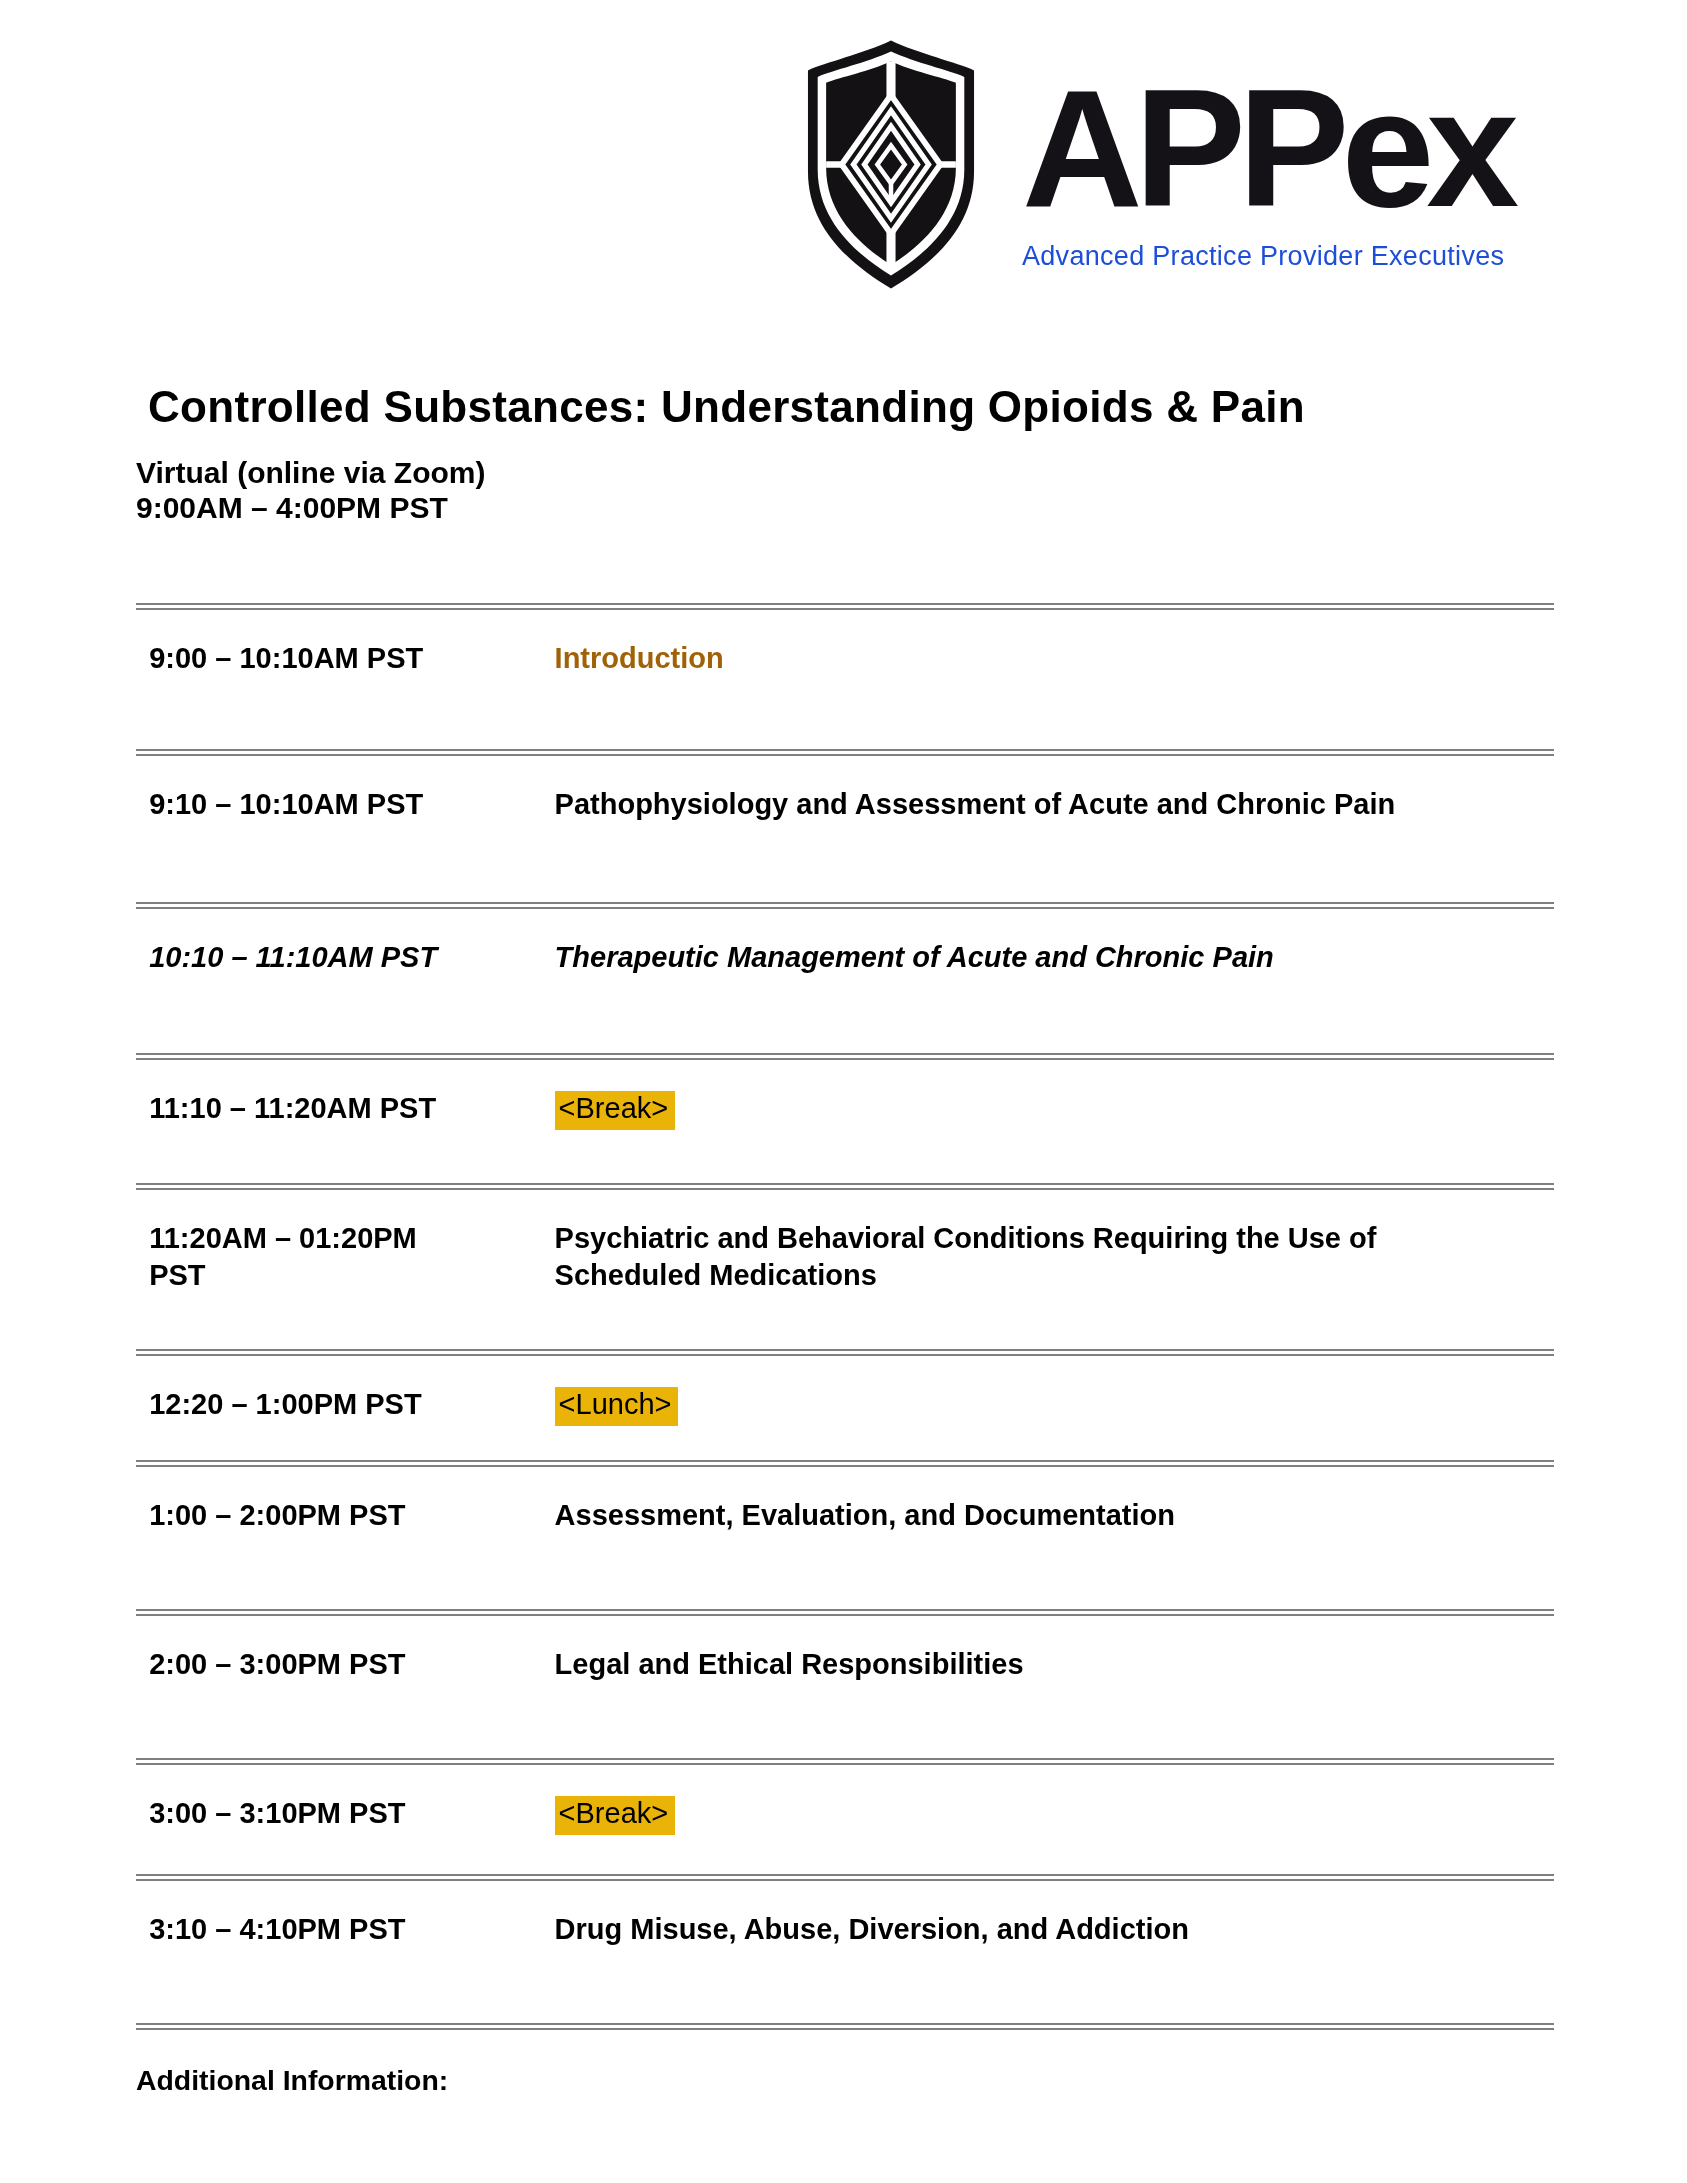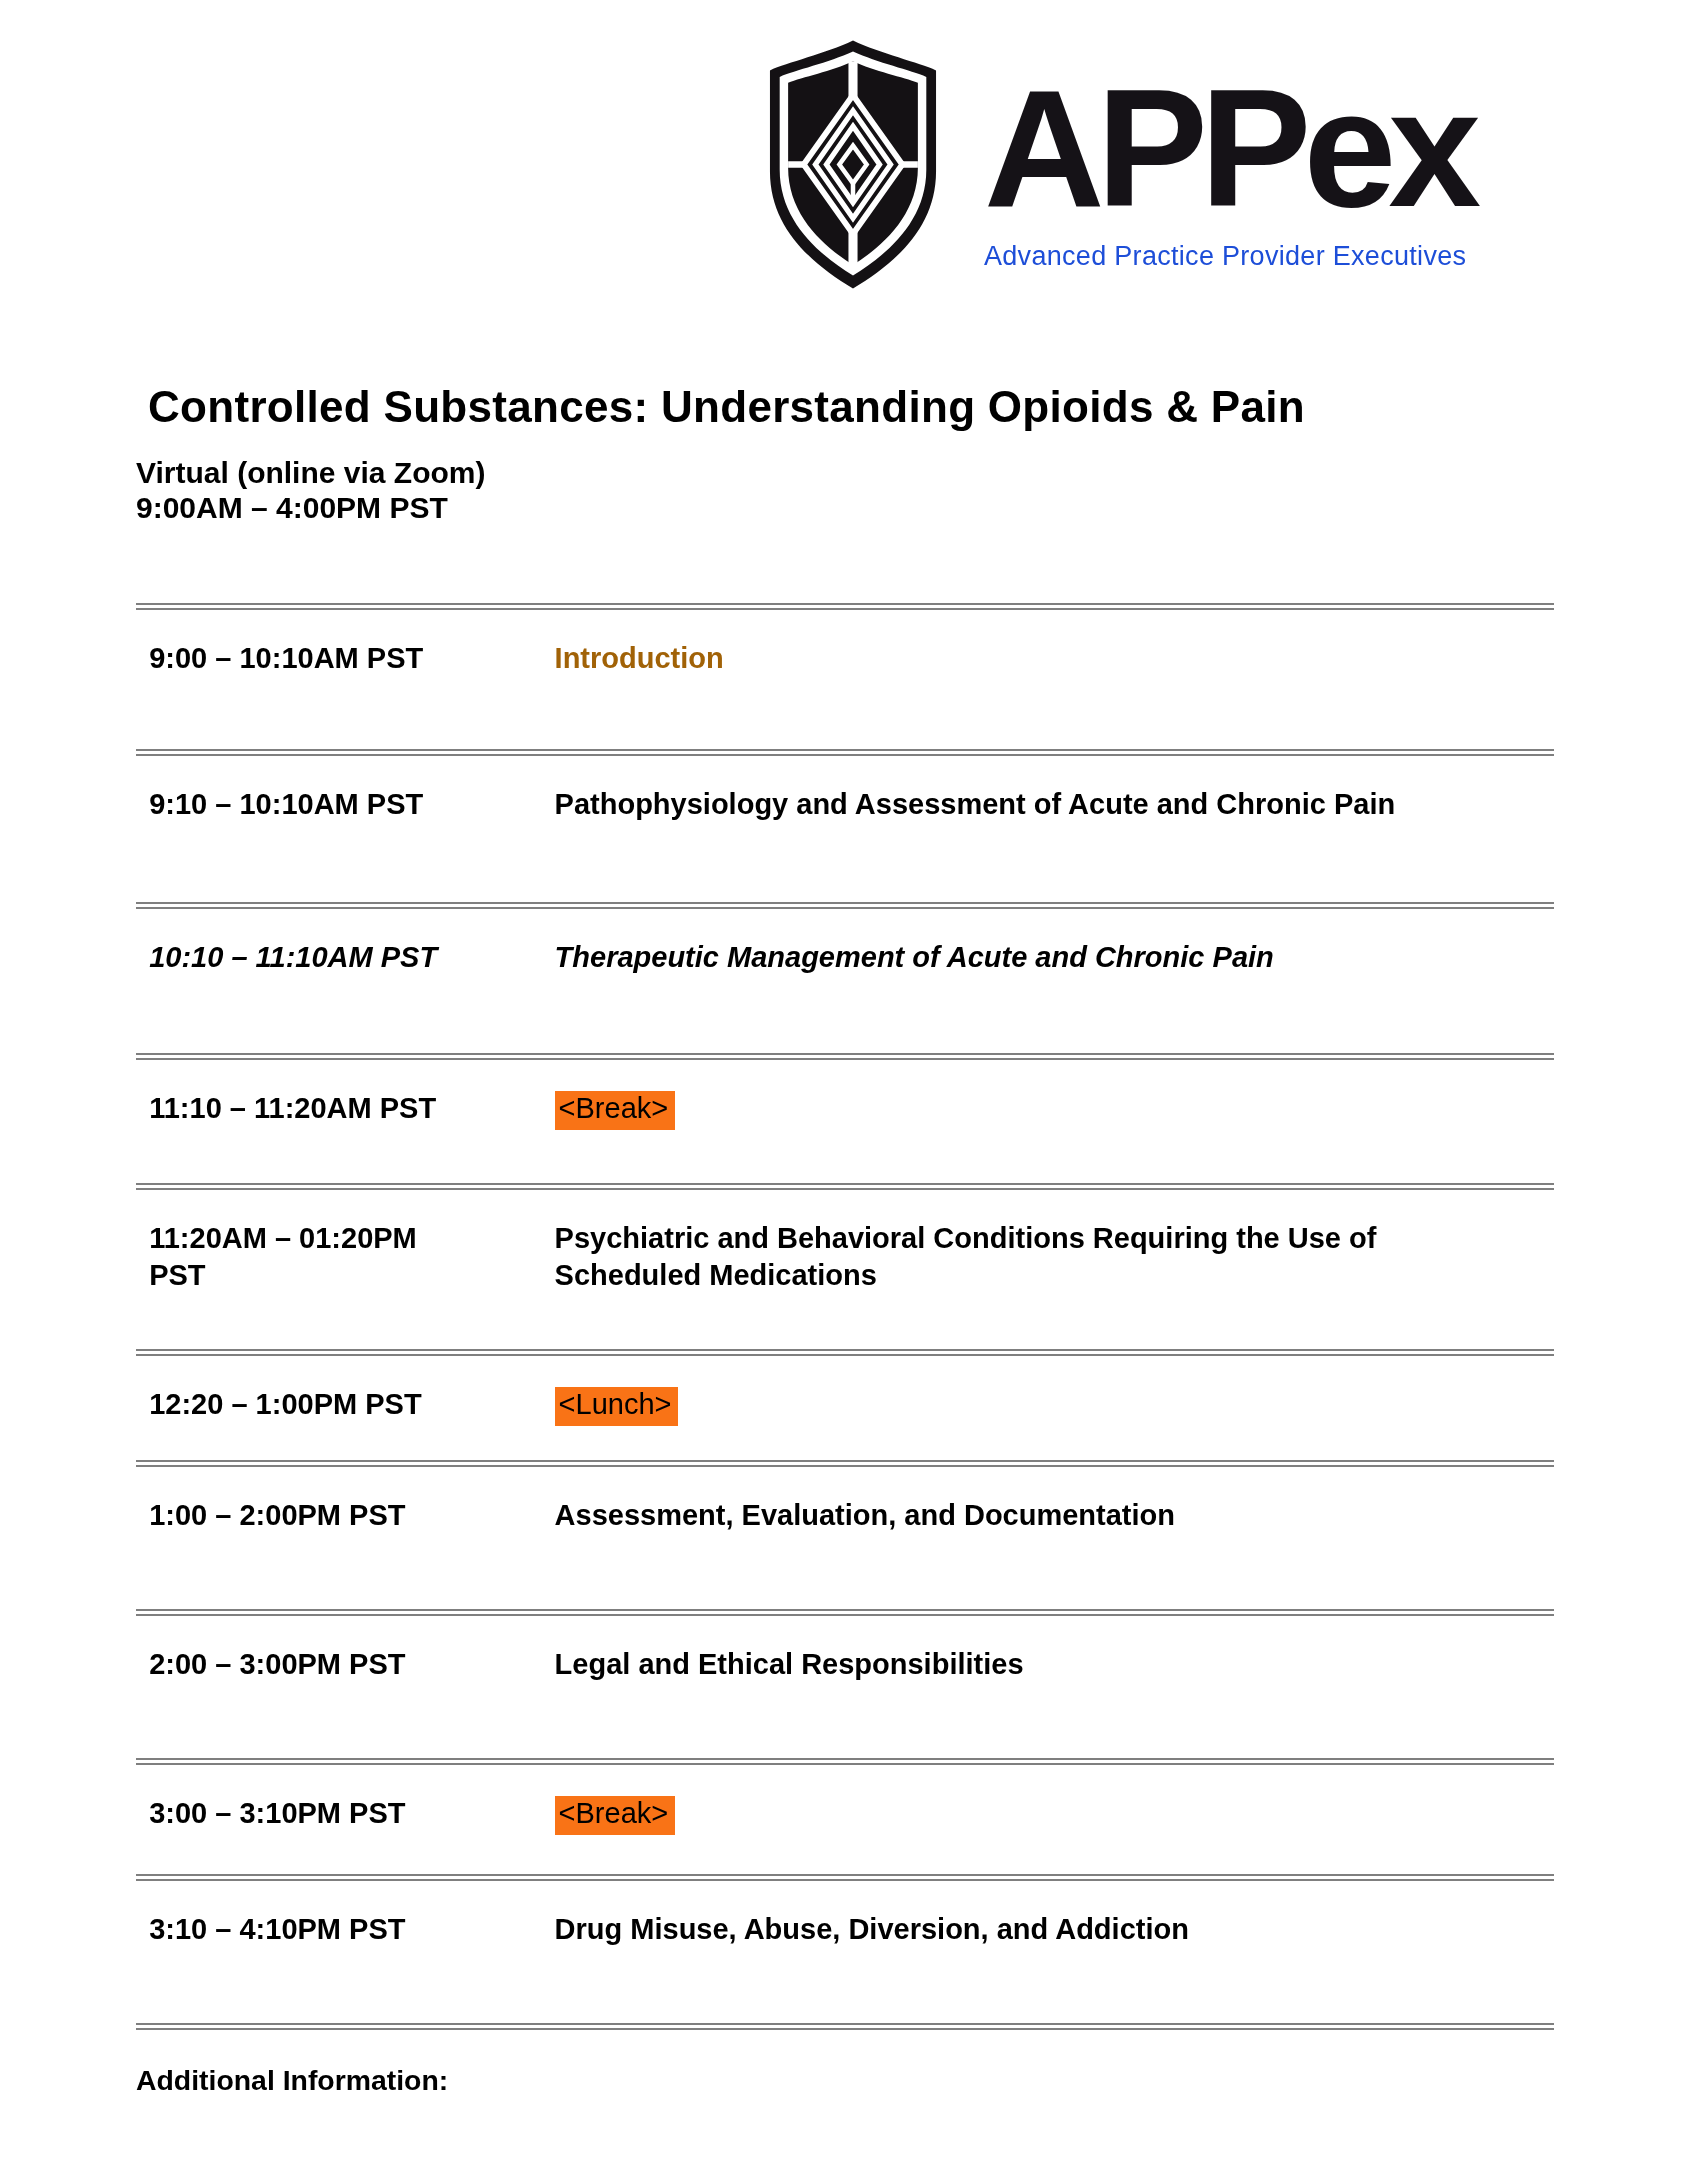--- a/index.html
+++ b/index.html
@@ -12,21 +12,21 @@
     color: #000000;
     overflow: hidden;
     box-sizing: border-box;
     padding-top: 370px;
   }
 
   
   .logo {
     position: absolute;
     top: 38px;
-    left: 754px;
+    left: 792px;
     display: flex;
     align-items: flex-start;
   }
   .logo svg { display:block; }
   .logo-text { margin-left: 32px; padding-top: 44px; }
   .wordmark {
     font-size: 167px;
     line-height: 132px;
     font-weight: bold;
     letter-spacing: -8px;
@@ -79,21 +79,21 @@
   tr.r4  td { height: 93px; }
   tr.r5  td { height: 129px; }
   tr.r6  td { height: 74px; }
   tr.r7  td { height: 112px; }
   tr.r8  td { height: 112px; }
   tr.r9  td { height: 79px; }
   tr.r10 td { height: 112px; }
   tr.r11 td { height: 73px; }
   .topic-red { color: #a16207; }
   .topic-hl {
-    background: #f97316;
+    background: #eab308;
     font-weight: 400;
     padding: 1.3px 6.6px 5.3px 4px;
   }
 
   
   .addinfo { margin-top: 34px; font-size: 26.5px; line-height: 1.16; }
   .ai-heading { font-size: 28.4px; font-weight: bold; margin-bottom: 5.3px; }
 </style>
 </head>
 <body>

